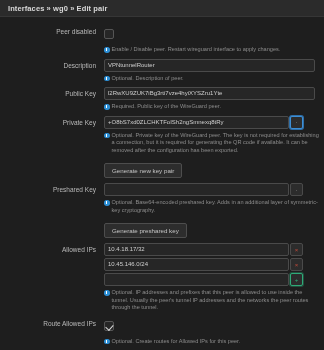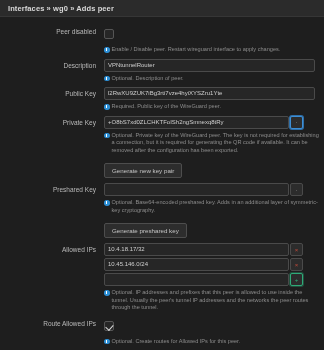--- a/index.html
+++ b/index.html
@@ -164,21 +164,21 @@
     line-height: 7px;
   }
   .stack-row { margin-bottom: 2px; }
 </style>
 </head>
 <body>
 
 <div class="page">
 
   <div class="titlebar">
-    <span class="title">Interfaces » wg0 » Adds peer</span>
+    <span class="title">Interfaces » wg0 » Edit pair</span>
   </div>
 
   <div class="form">
 
     <div class="row">
       <div class="label">Peer disabled</div>
       <div class="field">
         <span class="cbox"></span>
         <div class="hint">
           <span class="info-icon"></span>

